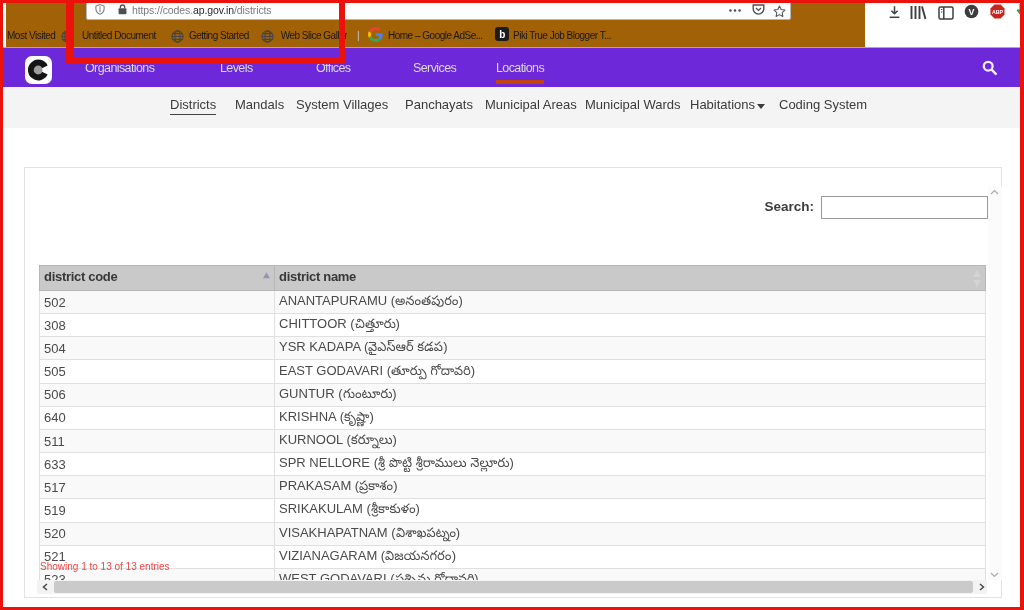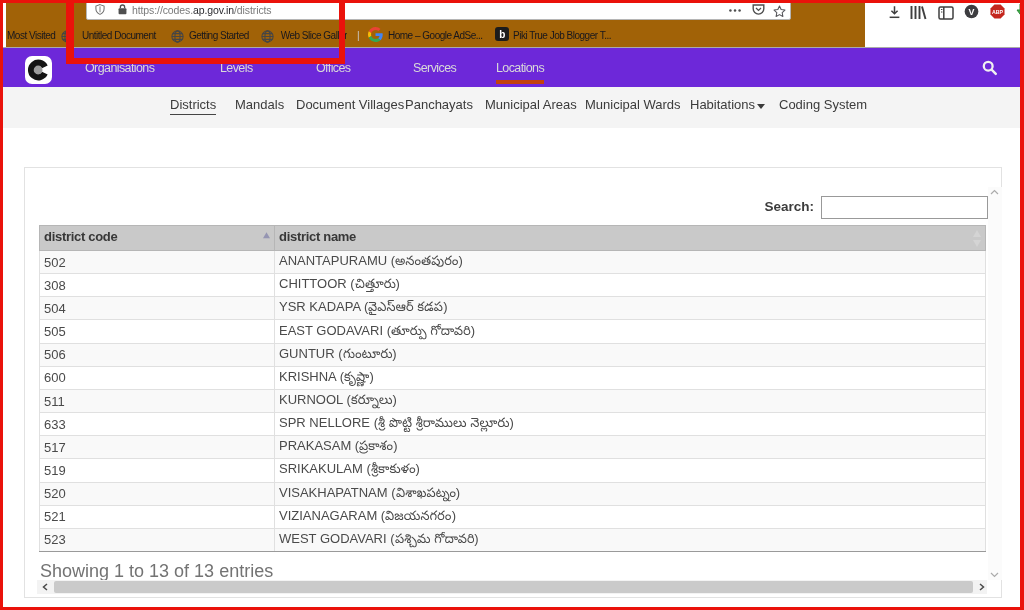--- a/index.html
+++ b/index.html
@@ -22,29 +22,29 @@
 
 #nav { left:0; top:47px; width:1024px; height:40px; background:#6d28d9; border-top:1px solid #aaa; }
 .navitem { position:absolute; top:13px; color:#d9d9d9; font-size:12.5px; letter-spacing:-0.6px; }
 #subnav { left:0; top:87px; width:1024px; height:40.5px; background:#f4f4f4; }
 .sub { position:absolute; top:10px; color:#3b3b3b; font-size:13px; white-space:nowrap; }
 
 
 #card { left:24px; top:167px; width:978px; height:431px; background:#fff; border:1px solid #e2e2e2; }
 #searchlbl { right:187px; top:31px; font-size:13.5px; font-weight:bold; color:#3c3c3c; }
 #searchbox { left:796px; top:28px; width:167px; height:23px; border:1px solid #999; background:#fff; }
-table { border-collapse:collapse; table-layout:fixed; }
+table { border-collapse:collapse; table-layout:fixed;margin-top:40px; }
 #tbl { position:absolute; left:14px; top:57px; width:947px; font-size:13px; color:#4a4a4a; }
 #tbl th { background:#c9c9c9; border:1px solid #b6b6b6; height:25px; text-align:left; font-size:13px; color:#383838; padding:0 0 4px 4px; vertical-align:middle; letter-spacing:-0.3px; position:relative; }
 #tbl td { border:1px solid #e0e0e0; border-top:none; height:23.17px; padding:0 0 0 4px; white-space:nowrap; overflow:hidden; }
 #tbl tr.odd td { background:#f9f9f9; }
 #tbl tr:last-child td { border-bottom:1px solid #9a9a9a; }
 .tel { vertical-align:-6px; }
 .tel path { fill:#4a4a4a; }
-#showing { left:15px; top:393px; font-size:18px; color:#737373; }
+#showing { left:15px; top:393px; font-size:10px; color:#ef4444; }
 
 #hsb { left:12px; top:412px; width:950px; height:14px; background:#f3f3f3; }
 #hsb .thumb { position:absolute; left:17px; top:1px; width:919px; height:12px; background:#cacaca; border-radius:2px; }
 
 #vsb { left:963px; top:19px; width:14px; height:393px; background:#fbfbfb; }
 </style>
 </head>
 <body>
 
 <div class="abs" id="chrome">
@@ -144,21 +144,21 @@
   <span class="navitem" style="left:85px">Organisations</span>
   <span class="navitem" style="left:220px">Levels</span>
   <span class="navitem" style="left:316px">Offices</span>
   <span class="navitem" style="left:413px">Services</span>
   <span class="navitem" style="left:496px;border-bottom:4px solid #c2410c;padding-bottom:5px">Locations</span>
 </div>
 
 <div class="abs" id="subnav">
   <span class="sub" style="left:170px;border-bottom:1px solid #444;padding-bottom:2px">Districts</span>
   <span class="sub" style="left:235px">Mandals</span>
-  <span class="sub" style="left:296px">Document Villages</span>
+  <span class="sub" style="left:296px">System Villages</span>
   <span class="sub" style="left:405px">Panchayats</span>
   <span class="sub" style="left:485px">Municipal Areas</span>
   <span class="sub" style="left:585px">Municipal Wards</span>
   <span class="sub" style="left:690px">Habitations</span>
     <svg class="abs" style="left:757px;top:17px" width="8" height="5" viewBox="0 0 8 5">
       <path d="M0 0 H8 L4 5 Z" fill="#3b3b3b"></path>
     </svg>
   <span class="sub" style="left:779px">Coding System</span>
 </div>
 
@@ -206,21 +206,21 @@
               <path fill-rule="evenodd" d="M40.88 0.03L40.1 -1.5L39.83 -3.12L40.08 -4.62L40.98 -5.88L40.32 -7.0L40.33 -7.88L40.62 -8.45L41.5 -9.05L42.75 -9.15L43.62 -8.88L44.25 -8.21L45.25 -9.04L46.62 -9.21L46.73 -10.25L47.5 -10.94L48.75 -11.08L49.71 -10.75L50.17 -10.25L50.25 -9.83L49.38 -9.64L48.88 -10.18L48.38 -10.25L47.77 -10.0L47.58 -9.62L47.75 -9.17L49.12 -8.8L49.8 -8.0L49.93 -7.25L49.79 -6.5L49.38 -5.94L48.75 -5.61L47.5 -5.58L46.75 -6.0L46.32 -6.88L46.5 -8.18L45.38 -8.04L44.62 -6.97L43.81 -7.0L43.44 -7.75L42.75 -8.17L42.0 -8.16L41.5 -7.84L41.36 -7.25L41.75 -6.68L44.25 -6.42L45.12 -6.03L45.75 -5.44L46.29 -4.25L46.31 -2.38L45.92 -1.0L45.38 -0.01L44.42 -0.38L44.32 -0.5L44.92 -1.5L45.26 -2.62L45.28 -3.62L45.05 -4.5L44.12 -5.42L43.12 -5.58L42.12 -5.42L41.32 -4.75L40.93 -3.62L41.08 -2.0L41.89 -0.5L40.88 0.03ZM12.38 0.0L11.12 0.06L10.5 -0.1L9.0 -1.32L7.88 -0.45L6.25 0.03L4.0 0.05L2.75 -0.21L1.5 -0.87L0.82 -1.62L0.45 -2.62L0.57 -4.12L1.05 -4.88L1.75 -5.38L2.75 -5.58L3.62 -5.43L4.41 -4.62L4.52 -3.88L4.31 -3.12L4.0 -2.73L3.25 -2.33L1.62 -2.36L1.88 -1.89L3.0 -1.21L4.25 -0.96L6.0 -0.99L7.5 -1.45L8.17 -2.0L8.45 -2.5L7.38 -2.23L6.62 -2.32L5.88 -2.82L5.57 -3.5L5.58 -4.25L5.81 -4.75L6.25 -5.15L7.11 -5.38L4.38 -5.81L3.83 -6.38L3.44 -7.38L4.5 -7.67L4.92 -6.75L5.62 -6.62L7.75 -8.91L8.38 -9.3L9.38 -9.48L9.48 -8.5L8.25 -8.01L6.89 -6.38L8.25 -5.78L9.16 -4.88L9.55 -3.88L9.48 -2.25L9.75 -1.93L10.88 -1.07L11.88 -0.95L12.38 -1.1L12.79 -1.5L13.01 -2.88L12.43 -4.25L10.79 -5.62L11.25 -6.56L16.62 -6.54L18.0 -6.03L18.43 -5.38L18.52 -4.25L18.05 -3.38L17.12 -2.95L15.88 -3.07L15.21 -3.62L14.94 -4.5L15.12 -5.57L12.64 -5.5L13.81 -4.0L14.09 -2.38L13.66 -0.88L13.12 -0.33L12.38 0.0ZM28.62 0.04L26.88 -0.1L25.38 -1.21L24.38 -0.32L23.12 0.06L21.25 -0.09L20.12 -0.75L19.35 -1.88L19.15 -3.12L19.48 -4.75L20.8 -6.25L20.31 -7.38L21.38 -7.68L21.79 -6.75L22.5 -6.62L24.62 -8.91L25.25 -9.3L26.25 -9.48L26.38 -8.52L25.12 -8.01L23.83 -6.38L25.0 -5.63L25.55 -4.88L25.91 -3.75L25.95 -2.12L26.75 -1.35L27.62 -0.96L28.38 -0.96L28.88 -1.19L29.28 -1.75L29.41 -2.62L29.26 -3.5L28.78 -4.38L27.15 -5.62L27.57 -6.5L28.75 -5.91L29.67 -5.0L30.4 -3.5L30.42 -1.88L29.82 -0.62L28.62 0.04ZM69.75 0.04L68.12 -0.08L67.0 -0.94L66.0 -0.09L64.5 0.04L63.46 -0.75L63.19 -2.0L63.45 -2.88L63.92 -3.38L64.5 -3.67L65.25 -3.71L66.35 -3.25L68.38 -1.1L69.5 -0.96L70.19 -1.38L70.44 -1.88L70.51 -2.88L70.28 -3.75L69.75 -4.5L68.12 -5.41L65.25 -5.7L64.58 -6.25L64.09 -7.38L65.12 -7.71L65.57 -6.75L66.25 -6.6L68.62 -9.06L70.0 -9.47L70.16 -8.5L69.05 -8.12L67.73 -6.5L69.0 -6.18L70.0 -5.66L70.93 -4.75L71.4 -3.88L71.59 -2.62L71.4 -1.38L70.75 -0.44L69.75 0.04ZM76.75 0.02L75.12 0.03L73.88 -0.45L72.97 -1.38L72.58 -2.38L72.7 -4.38L73.07 -5.12L73.9 -6.0L73.57 -6.62L73.61 -7.75L74.16 -8.5L75.12 -8.91L76.75 -8.78L77.76 -8.12L78.3 -7.25L78.44 -5.62L79.05 -4.62L79.28 -3.75L79.29 -2.62L78.78 -1.25L78.0 -0.47L76.75 0.02ZM48.64 -6.5L48.92 -6.88L48.91 -7.62L48.5 -8.05L47.62 -8.18L47.31 -7.62L47.38 -6.77L47.75 -6.44L48.64 -6.5ZM77.44 -6.38L77.04 -7.38L76.25 -7.89L75.25 -7.92L74.58 -7.38L74.75 -6.47L76.25 -6.55L77.44 -6.38ZM33.62 4.28L32.25 4.18L31.25 3.46L30.5 4.14L29.25 4.3L28.62 4.05L28.09 3.38L28.07 2.12L28.55 1.5L29.12 1.2L30.0 1.19L30.62 1.45L32.38 3.16L32.93 3.38L33.88 3.15L34.41 2.25L34.5 0.62L34.04 -1.25L32.56 -3.62L31.38 -4.77L30.14 -5.62L30.62 -6.54L32.38 -5.27L33.78 -3.75L34.66 -2.38L35.3 -0.75L35.56 1.25L35.28 2.88L34.5 3.92L33.62 4.28ZM56.88 0.03L55.38 -0.06L54.38 -0.95L53.62 -0.23L52.88 0.05L51.75 0.02L51.0 -0.42L50.35 -1.5L50.22 -3.12L50.6 -4.5L51.45 -5.5L50.25 -5.62L50.22 -6.5L60.88 -6.55L61.75 -6.41L62.5 -5.97L62.94 -5.25L62.92 -4.0L62.5 -3.36L61.62 -2.95L60.62 -2.97L59.75 -3.53L59.41 -4.5L59.62 -5.54L57.28 -5.5L58.02 -4.62L58.3 -4.0L58.43 -2.0L57.9 -0.62L56.88 0.03ZM17.22 -3.88L17.55 -4.25L17.5 -5.1L16.88 -5.54L16.25 -5.56L15.96 -5.12L15.96 -4.25L16.38 -3.84L17.22 -3.88ZM23.2 -1.0L24.0 -1.33L24.65 -2.12L24.85 -3.25L24.68 -4.25L24.25 -4.93L23.5 -5.43L22.25 -5.56L21.5 -5.42L20.75 -4.85L20.34 -4.12L20.21 -3.25L20.34 -2.38L21.25 -1.22L22.0 -0.96L23.2 -1.0ZM56.59 -1.0L57.18 -1.5L57.4 -2.75L57.16 -4.0L56.38 -5.04L55.25 -5.52L53.62 -5.54L52.5 -5.15L51.71 -4.38L51.34 -3.38L51.31 -2.25L51.44 -1.62L51.88 -1.09L52.5 -0.94L53.12 -1.1L53.54 -1.5L53.88 -2.45L54.75 -2.46L55.38 -1.25L56.0 -0.95L56.59 -1.0ZM61.68 -3.88L62.05 -4.38L61.95 -5.12L61.38 -5.53L60.63 -5.5L60.34 -4.75L60.49 -4.12L60.88 -3.83L61.68 -3.88ZM76.58 -1.0L77.38 -1.33L78.02 -2.12L78.23 -3.25L78.05 -4.25L77.62 -4.93L76.88 -5.43L75.88 -5.58L74.88 -5.42L74.12 -4.85L73.71 -4.12L73.59 -3.25L73.72 -2.38L74.62 -1.22L75.38 -0.96L76.58 -1.0ZM2.98 -3.25L3.4 -3.62L3.45 -4.12L3.25 -4.5L2.88 -4.66L1.88 -4.4L1.35 -3.5L1.88 -3.19L2.98 -3.25ZM7.96 -3.25L8.55 -3.88L8.24 -4.38L7.38 -4.67L6.72 -4.38L6.57 -3.75L6.78 -3.38L7.25 -3.17L7.96 -3.25ZM65.67 -1.0L66.18 -1.5L66.29 -1.88L65.5 -2.66L64.62 -2.66L64.21 -2.0L64.38 -1.27L64.75 -0.95L65.67 -1.0ZM30.04 3.38L30.67 2.75L30.0 2.11L29.38 2.08L28.97 2.5L28.98 3.0L29.38 3.41L30.04 3.38Z"></path>
             </svg>)</td>
         </tr>
 <tr class="odd">
           <td>506</td>
           <td>GUNTUR (<svg class="tel" width="49.6" height="18" viewBox="0 -12 49.6 18">
               <path fill-rule="evenodd" d="M9.75 0.04L8.0 -0.1L6.62 -1.17L6.0 -0.01L5.0 -0.41L5.79 -2.12L5.88 -3.75L5.68 -4.5L5.25 -5.08L4.75 -5.42L4.0 -5.57L3.12 -5.54L2.5 -5.29L1.73 -4.38L1.59 -2.5L1.97 -1.38L2.52 -0.5L1.5 0.03L0.72 -1.5L0.45 -3.25L0.82 -4.88L2.04 -6.25L1.56 -7.38L2.62 -7.66L3.0 -6.79L3.62 -6.58L4.12 -6.9L6.0 -9.01L6.75 -9.39L7.5 -9.48L7.59 -8.5L6.38 -8.03L5.08 -6.38L5.88 -5.94L6.66 -5.0L6.93 -4.12L6.97 -2.25L7.88 -1.35L8.75 -0.96L9.5 -0.96L10.0 -1.19L10.4 -1.75L10.53 -2.62L10.39 -3.5L9.91 -4.38L8.28 -5.62L8.7 -6.5L9.88 -5.91L10.79 -5.0L11.52 -3.5L11.54 -1.88L10.94 -0.62L9.75 0.04ZM47.25 0.04L45.5 -0.1L44.0 -1.21L43.0 -0.32L41.75 0.06L39.88 -0.09L38.75 -0.75L37.97 -1.88L37.78 -3.12L38.11 -4.75L39.42 -6.25L38.94 -7.38L40.0 -7.68L40.42 -6.75L41.12 -6.62L43.25 -8.91L43.88 -9.3L44.88 -9.48L45.0 -8.52L43.75 -8.01L42.45 -6.38L43.62 -5.63L44.18 -4.88L44.53 -3.75L44.57 -2.12L45.38 -1.35L46.25 -0.96L47.0 -0.96L47.5 -1.19L47.9 -1.75L48.03 -2.62L47.89 -3.5L47.41 -4.38L45.78 -5.62L46.2 -6.5L47.38 -5.91L48.29 -5.0L49.02 -3.5L49.04 -1.88L48.44 -0.62L47.25 0.04ZM31.0 0.0L29.75 0.06L29.12 -0.1L27.88 -1.05L27.0 -0.2L26.12 0.07L24.75 -0.08L23.75 -0.94L23.0 -0.25L22.12 0.06L21.0 0.04L20.0 -0.49L19.21 -1.88L19.1 -3.75L19.73 -5.5L20.25 -6.04L21.09 -6.5L21.07 -8.12L22.2 -8.12L22.16 -6.62L23.17 -6.0L23.53 -5.0L23.32 -4.0L22.62 -3.32L21.38 -3.12L20.12 -3.48L20.34 -1.75L20.75 -1.21L21.38 -0.95L22.62 -1.2L23.38 -2.46L24.23 -2.38L24.45 -1.62L25.25 -0.99L26.0 -0.95L26.75 -1.4L27.05 -2.25L26.93 -3.5L26.2 -4.62L24.81 -5.62L25.25 -6.53L26.38 -5.93L27.42 -4.88L28.03 -3.62L28.2 -2.12L29.0 -1.34L30.12 -0.94L30.62 -0.96L31.31 -1.38L31.66 -2.62L31.16 -4.12L29.41 -5.62L29.88 -6.56L35.25 -6.54L36.62 -6.03L37.06 -5.38L37.15 -4.25L36.68 -3.38L35.75 -2.95L34.5 -3.07L33.83 -3.62L33.56 -4.5L33.75 -5.57L31.27 -5.5L32.43 -4.0L32.71 -2.38L32.28 -0.88L31.75 -0.33L31.0 0.0ZM22.01 -4.12L22.43 -4.5L22.5 -4.88L22.33 -5.38L21.88 -5.63L21.0 -5.42L20.31 -4.5L21.0 -4.07L22.01 -4.12ZM16.12 0.02L14.75 0.05L13.75 -0.33L12.95 -1.12L12.57 -2.0L12.52 -3.12L12.86 -4.25L13.5 -5.0L14.5 -5.52L15.75 -5.59L16.86 -5.25L17.79 -4.38L18.15 -3.5L18.18 -2.25L17.92 -1.38L17.12 -0.44L16.12 0.02ZM35.84 -3.88L36.17 -4.25L36.12 -5.1L35.5 -5.54L34.88 -5.56L34.59 -5.12L34.58 -4.25L35.0 -3.84L35.84 -3.88ZM41.83 -1.0L42.62 -1.33L43.27 -2.12L43.48 -3.25L43.3 -4.25L42.88 -4.93L42.12 -5.43L40.88 -5.56L40.12 -5.42L39.38 -4.85L38.96 -4.12L38.84 -3.25L38.97 -2.38L39.88 -1.22L40.62 -0.96L41.83 -1.0ZM15.95 -1.0L16.61 -1.38L17.03 -2.0L17.17 -2.75L17.04 -3.5L16.25 -4.42L14.75 -4.54L14.12 -4.18L13.72 -3.62L13.56 -2.88L13.69 -2.0L14.5 -1.08L15.95 -1.0Z"></path>
             </svg>)</td>
         </tr>
 <tr>
-          <td>600</td>
+          <td>640</td>
           <td>KRISHNA (<svg class="tel" width="25.4" height="18" viewBox="0 -12 25.4 18">
               <path fill-rule="evenodd" d="M4.38 0.03L2.0 -0.09L0.62 -1.0L0.19 -1.88L1.25 -2.24L1.88 -1.33L2.88 -0.96L4.62 -1.09L5.05 -1.38L5.23 -1.88L5.12 -2.32L4.62 -2.68L2.25 -2.96L1.12 -3.32L0.5 -4.12L0.47 -5.12L0.75 -5.68L1.56 -6.38L1.21 -7.12L1.25 -7.43L2.12 -7.71L2.64 -6.75L3.25 -6.58L5.62 -9.03L6.38 -9.4L7.12 -9.47L7.19 -8.5L6.12 -8.14L4.7 -6.5L5.8 -5.62L6.12 -4.71L5.12 -4.48L4.59 -5.25L3.75 -5.56L2.38 -5.53L1.56 -5.0L1.58 -4.38L1.88 -4.11L5.0 -3.66L5.75 -3.27L6.15 -2.75L6.31 -1.62L6.04 -0.88L5.25 -0.23L4.38 0.03ZM20.88 1.53L19.62 1.42L18.98 0.88L18.72 0.12L17.25 -0.09L16.12 -0.94L15.12 -0.09L14.38 0.08L13.25 -0.1L12.58 -0.75L12.32 -1.62L12.45 -2.62L13.05 -3.38L13.75 -3.69L14.62 -3.68L15.25 -3.42L17.15 -1.38L17.88 -0.97L19.0 -1.09L19.52 -1.75L19.54 -3.62L18.62 -5.55L13.21 -5.62L13.25 -6.56L17.8 -6.62L15.14 -8.38L15.62 -9.3L17.62 -8.16L19.38 -6.56L23.38 -6.52L24.25 -6.26L24.92 -5.62L25.15 -4.62L24.93 -3.75L24.25 -3.11L23.38 -2.93L22.38 -3.11L21.72 -3.75L21.54 -4.5L21.75 -5.55L19.95 -5.5L20.54 -4.12L20.71 -2.62L20.52 -1.38L19.86 -0.38L19.83 0.0L20.38 0.55L21.38 0.23L21.9 1.0L20.88 1.53ZM8.88 4.88L7.38 4.92L6.38 4.62L5.47 3.88L5.07 3.0L5.02 2.12L5.23 1.25L5.75 0.6L6.5 0.21L8.0 0.32L8.51 0.75L8.78 1.5L8.64 2.38L8.0 3.05L6.15 3.25L7.0 3.9L8.38 4.02L9.62 3.66L10.42 2.88L10.78 1.88L10.79 0.25L10.26 -1.5L9.55 -2.75L8.51 -4.0L6.44 -5.62L7.0 -6.52L8.7 -5.25L10.29 -3.5L11.17 -2.0L11.77 -0.12L11.79 2.0L11.28 3.38L10.38 4.3L8.88 4.88ZM23.81 -3.88L24.18 -4.38L24.0 -5.24L23.5 -5.53L22.77 -5.5L22.48 -4.75L22.62 -4.13L23.0 -3.83L23.81 -3.88ZM14.8 -1.0L15.31 -1.5L15.41 -1.88L14.62 -2.66L13.75 -2.66L13.33 -2.0L13.5 -1.27L13.88 -0.95L14.8 -1.0ZM7.26 2.38L7.77 2.0L7.7 1.25L7.12 0.96L6.38 1.2L5.97 1.88L6.0 2.25L7.26 2.38ZM18.5 5.29L17.25 5.19L16.83 4.88L16.61 4.38L16.71 3.62L17.25 3.11L18.0 2.97L18.95 3.12L18.62 2.28L17.88 1.94L17.25 2.08L16.75 2.7L16.0 2.7L15.62 2.21L15.12 1.96L14.0 2.05L13.81 2.25L13.87 2.62L14.12 2.8L15.25 2.84L15.3 3.5L14.0 3.68L13.74 4.0L13.84 4.38L14.62 4.54L15.5 4.01L16.08 4.5L15.5 5.04L14.88 5.28L13.38 5.15L12.81 4.38L12.97 3.62L13.5 3.25L12.94 2.62L12.99 1.75L13.5 1.31L14.38 1.11L15.38 1.21L16.38 1.81L17.12 1.24L17.62 1.11L18.88 1.34L19.64 2.25L19.8 3.75L19.4 4.75L18.5 5.29ZM18.41 4.5L18.81 4.12L18.5 3.81L17.88 3.71L17.47 4.0L17.75 4.55L18.41 4.5Z"></path>
             </svg>)</td>
         </tr>
 <tr class="odd">
           <td>511</td>
           <td>KURNOOL (<svg class="tel" width="41.7" height="18" viewBox="0 -12 41.7 18">
               <path fill-rule="evenodd" d="M4.38 0.03L2.0 -0.09L0.62 -1.0L0.19 -1.88L1.25 -2.24L1.88 -1.33L2.88 -0.96L4.62 -1.09L5.05 -1.38L5.23 -1.88L5.12 -2.32L4.62 -2.68L2.25 -2.96L1.12 -3.32L0.5 -4.12L0.47 -5.12L0.75 -5.68L1.56 -6.38L1.21 -7.12L1.25 -7.43L2.12 -7.71L2.64 -6.75L3.25 -6.58L5.62 -9.03L6.38 -9.4L7.12 -9.47L7.19 -8.5L6.12 -8.14L4.7 -6.5L5.8 -5.62L6.12 -4.71L5.12 -4.48L4.59 -5.25L3.75 -5.56L2.38 -5.53L1.56 -5.0L1.58 -4.38L1.88 -4.11L5.0 -3.66L5.75 -3.27L6.15 -2.75L6.31 -1.62L6.04 -0.88L5.25 -0.23L4.38 0.03ZM16.75 0.0L15.5 0.06L14.88 -0.1L13.38 -1.21L12.38 -0.32L11.12 0.06L9.25 -0.09L8.12 -0.75L7.35 -1.88L7.15 -3.12L7.48 -4.75L8.8 -6.25L8.31 -7.38L9.38 -7.68L9.79 -6.75L10.5 -6.62L12.62 -8.91L13.25 -9.3L14.25 -9.48L14.38 -8.52L13.12 -8.01L11.83 -6.38L13.0 -5.63L13.55 -4.88L13.91 -3.75L13.95 -2.12L14.75 -1.34L15.75 -0.94L16.38 -0.96L16.94 -1.25L17.28 -1.75L17.41 -2.5L17.28 -3.38L16.91 -4.12L15.16 -5.62L15.62 -6.56L21.0 -6.54L22.38 -6.03L22.81 -5.38L22.9 -4.25L22.43 -3.38L21.5 -2.95L20.25 -3.07L19.58 -3.62L19.31 -4.5L19.5 -5.57L17.02 -5.5L18.18 -4.0L18.46 -2.38L18.03 -0.88L17.5 -0.33L16.75 0.0ZM28.12 4.29L27.0 4.18L26.0 3.52L24.75 4.16L22.88 4.27L21.92 3.88L21.23 3.0L21.24 1.62L21.62 1.03L22.25 0.58L23.25 0.43L24.12 0.57L26.0 2.06L26.4 1.25L26.56 -0.62L26.27 -2.12L25.12 -4.09L23.26 -5.62L23.75 -6.54L25.91 -4.75L27.17 -2.62L27.55 -1.12L27.55 0.62L27.28 1.75L26.72 2.75L27.62 3.39L28.65 3.0L29.16 3.62L28.12 4.29ZM39.25 0.04L37.5 -0.1L36.0 -1.32L35.0 -0.46L33.5 0.03L31.62 0.05L30.25 -0.32L29.12 -1.16L28.47 -2.25L28.28 -3.62L28.57 -5.12L29.12 -5.92L29.88 -6.41L31.0 -6.55L31.75 -6.3L32.41 -5.38L32.42 -4.5L32.17 -3.88L31.12 -3.19L30.25 -3.12L29.38 -3.39L29.45 -2.62L30.16 -1.62L31.12 -1.1L32.38 -0.94L33.75 -1.09L35.04 -1.88L35.47 -3.0L35.42 -3.88L35.14 -4.5L33.8 -5.62L34.38 -6.52L35.62 -5.66L36.27 -4.75L36.55 -3.75L36.47 -2.25L37.62 -1.2L39.0 -0.96L39.78 -1.5L40.02 -2.88L39.41 -4.38L37.78 -5.62L38.2 -6.5L38.5 -6.43L39.38 -5.91L40.29 -5.0L41.04 -3.38L41.06 -2.0L40.79 -1.12L40.12 -0.33L39.25 0.04ZM30.94 -4.12L31.4 -4.62L31.28 -5.38L30.75 -5.64L30.12 -5.53L29.58 -5.0L29.37 -4.38L29.88 -4.08L30.94 -4.12ZM11.2 -1.0L12.0 -1.33L12.65 -2.12L12.85 -3.25L12.68 -4.25L12.25 -4.93L11.5 -5.43L10.25 -5.56L9.5 -5.42L8.75 -4.85L8.34 -4.12L8.21 -3.25L8.34 -2.38L9.25 -1.22L10.0 -0.96L11.2 -1.0ZM21.59 -3.88L21.92 -4.25L21.88 -5.1L21.25 -5.54L20.62 -5.56L20.34 -5.12L20.33 -4.25L20.75 -3.84L21.59 -3.88ZM23.9 3.38L24.75 3.18L25.34 2.75L23.88 1.47L23.12 1.34L22.5 1.56L22.18 2.12L22.38 2.96L22.88 3.3L23.9 3.38Z"></path>
             </svg>)</td>
         </tr>

